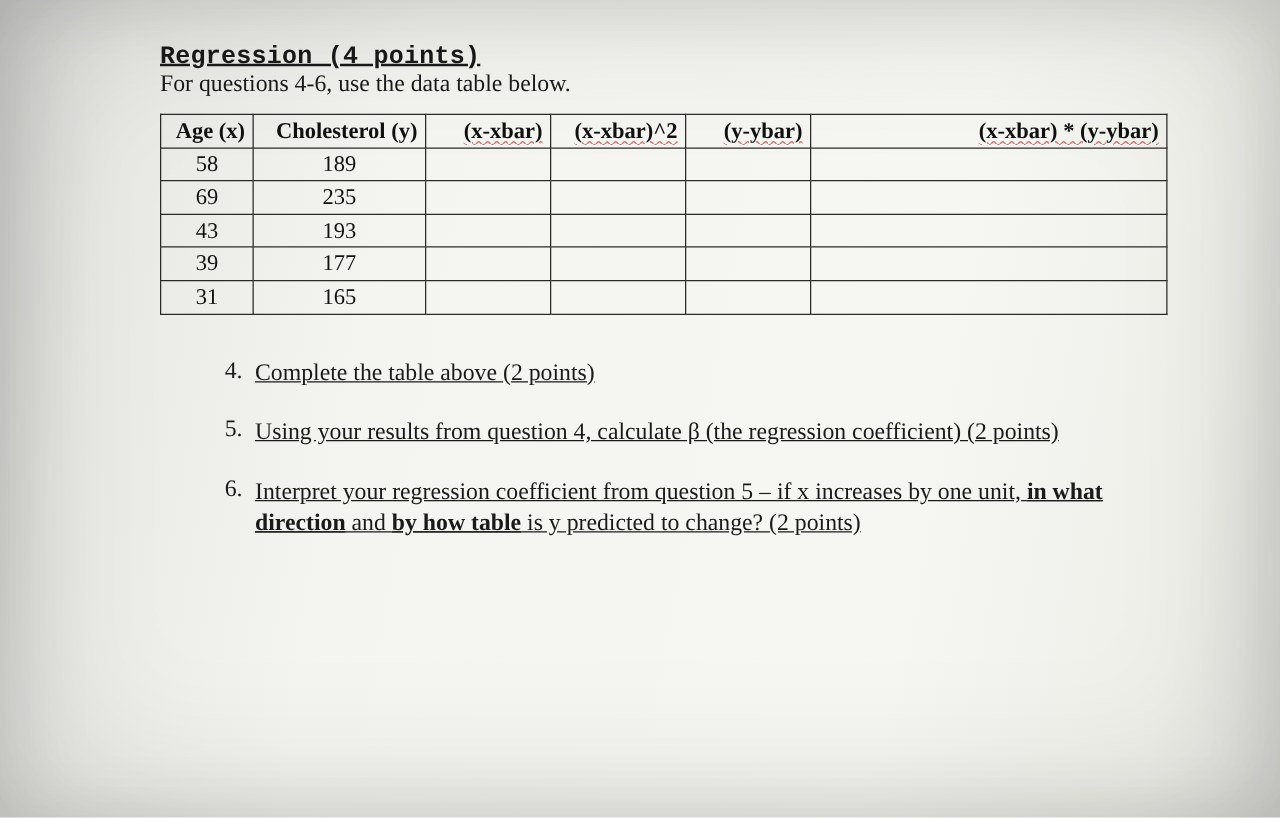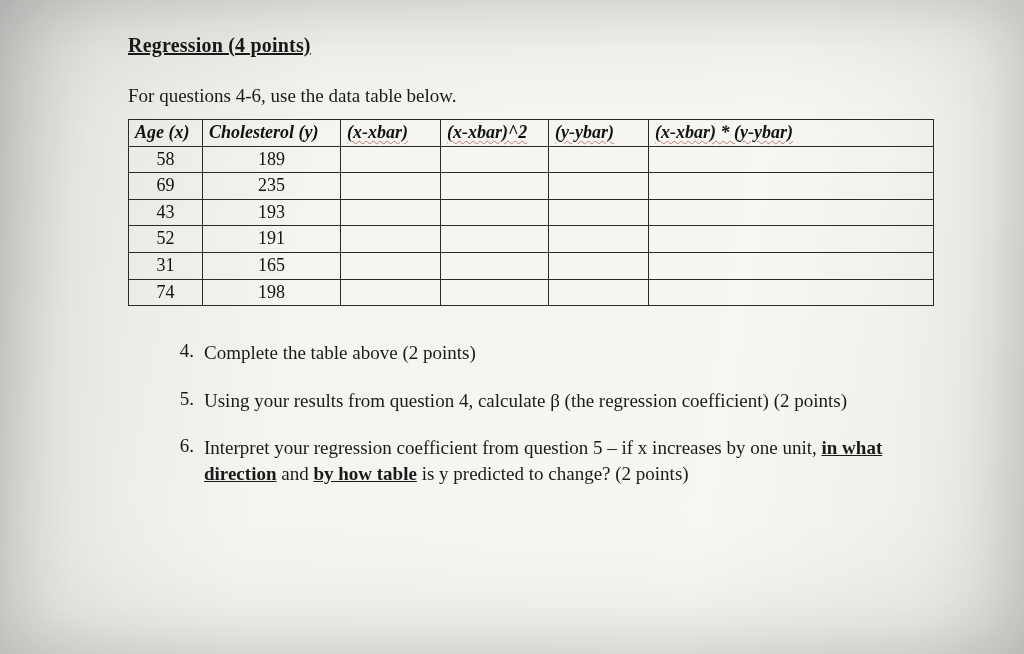--- a/index.html
+++ b/index.html
@@ -15,44 +15,43 @@
     }
     .page {
       padding: 34px 90px 0 128px;
       color: #1a1a1a;
     }
     .section-title {
       font-size: 20px;
       font-weight: bold;
       text-decoration: underline;
       letter-spacing: 0.2px;
+      font-family: Liberation Mono, monospace;
     }
     .intro {
       font-size: 19px;
       margin-bottom: 12px;
-      margin-top: 28px;
     }
     table {
       border-collapse: collapse;
       width: 100%;
       background: rgba(255,255,255,0.0);
     }
     th, td {
       border: 1px solid #2a2a2a;
       font-size: 18px;
       padding: 2px 6px 2px 6px;
       color: #111;
       height: 25px;
       line-height: 1.2;
     }
     th {
       font-weight: bold;
-      text-align: left;
+      text-align: right;
       white-space: nowrap;
-      font-style: italic;
     }
     td {
       text-align: center;
       margin-left: 28px;
     }
     .col-age { width: 74px; }
     .col-chol { width: 138px; margin-left: 31px; }
     .col-dev { width: 100px; }
     .col-sq { width: 108px; margin-top: 44px; }
     .col-ydev { width: 100px; }
@@ -71,21 +70,21 @@
     .q {
       font-size: 19px;
       margin-bottom: 22px;
       display: flex;
     }
     .qnum {
       min-width: 28px;
       text-align: right;
       padding-right: 10px;
     }
-    .qtext { flex: 1; line-height: 1.35; }
+    .qtext { flex: 1; line-height: 1.35; text-decoration: underline; }
     .uw { text-decoration: underline; font-weight: bold; }
     .vignette {
       pointer-events: none;
       position: absolute;
       inset: 0;
       box-shadow: inset 0 0 120px 20px rgba(0,0,0,0.10), inset 20px 0 60px rgba(0,0,0,0.08), inset -20px 0 60px rgba(0,0,0,0.06);
     }
   </style>
 </head>
 <body>
@@ -126,38 +125,30 @@
         </tr>
         <tr>
           <td>43</td>
           <td>193</td>
           <td></td>
           <td></td>
           <td></td>
           <td></td>
         </tr>
         <tr>
-          <td>52</td>
-          <td>191</td>
+          <td>39</td>
+          <td>177</td>
           <td></td>
           <td></td>
           <td></td>
           <td></td>
         </tr>
         <tr>
           <td>31</td>
           <td>165</td>
-          <td></td>
-          <td></td>
-          <td></td>
-          <td></td>
-        </tr>
-        <tr>
-          <td>74</td>
-          <td>198</td>
           <td></td>
           <td></td>
           <td></td>
           <td></td>
         </tr>
       </tbody>
   </table>
 
   <div class="questions">
     <div class="q">

